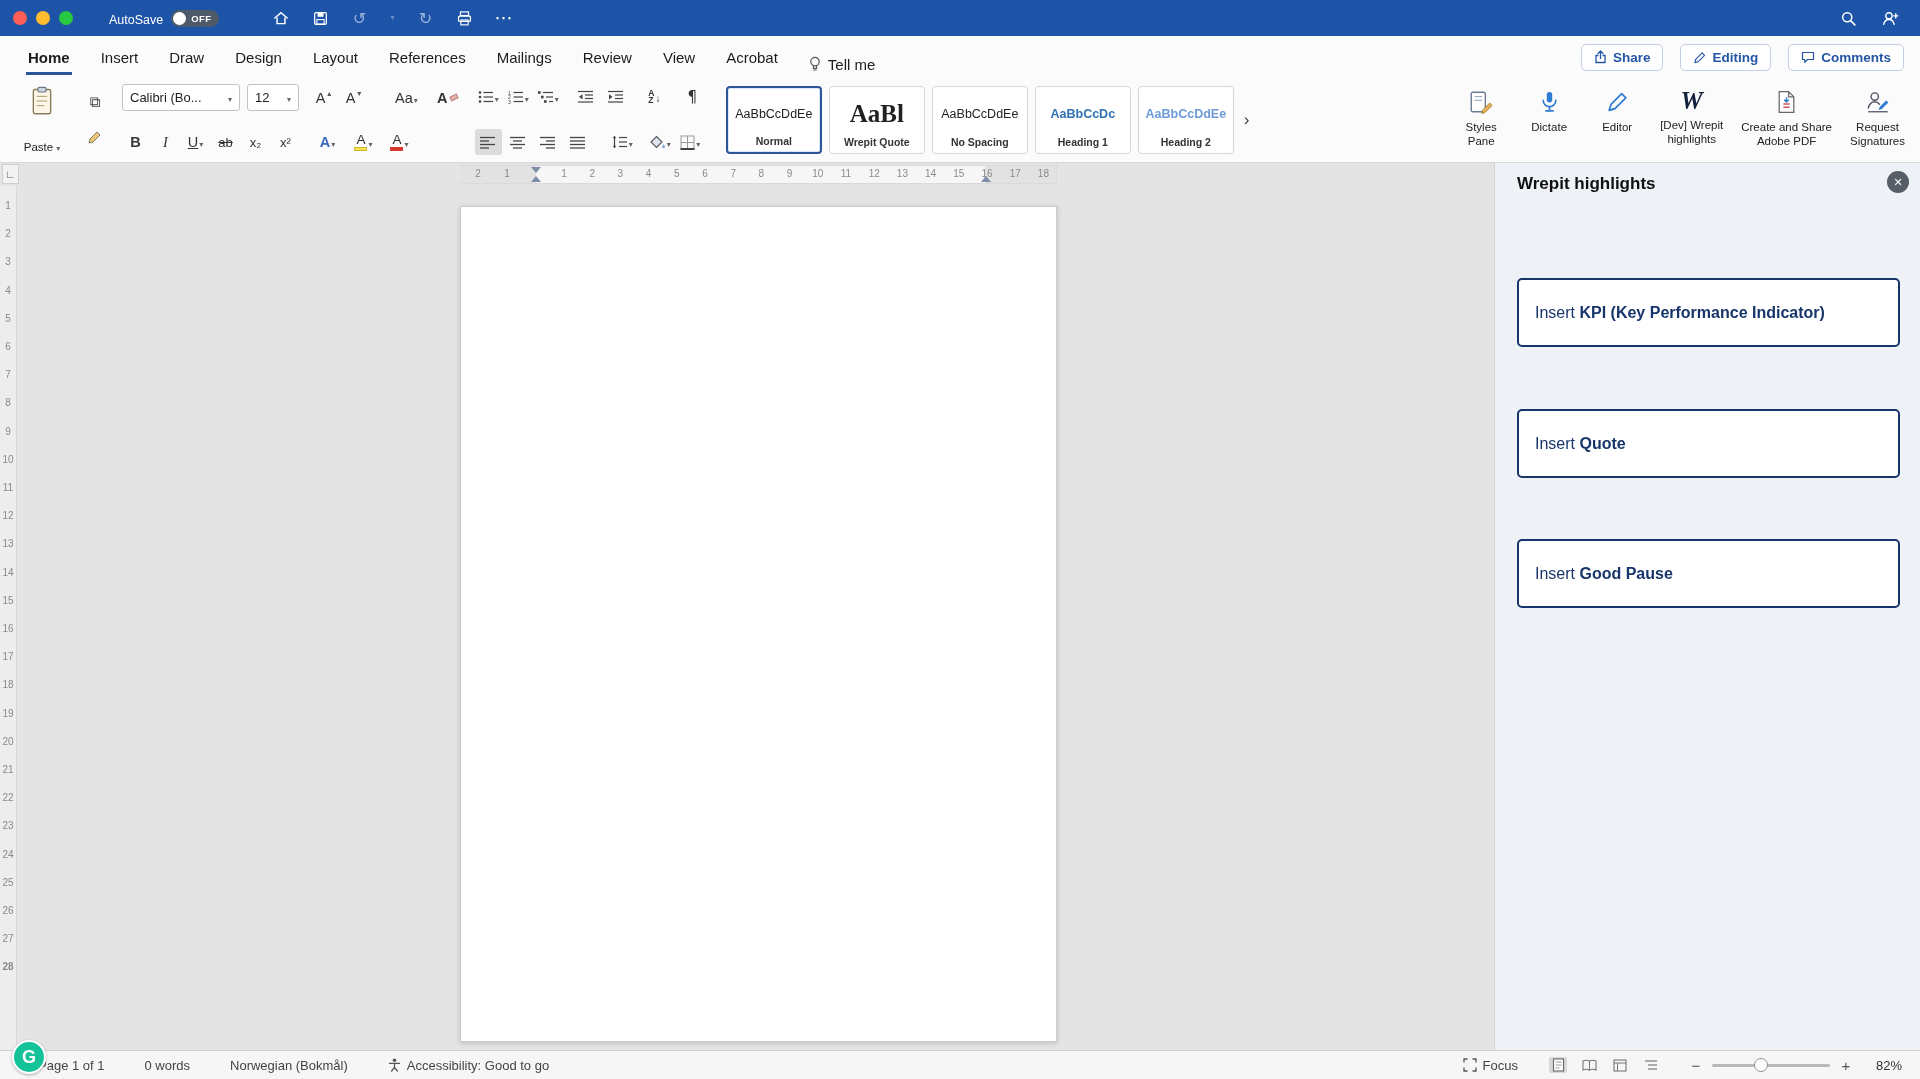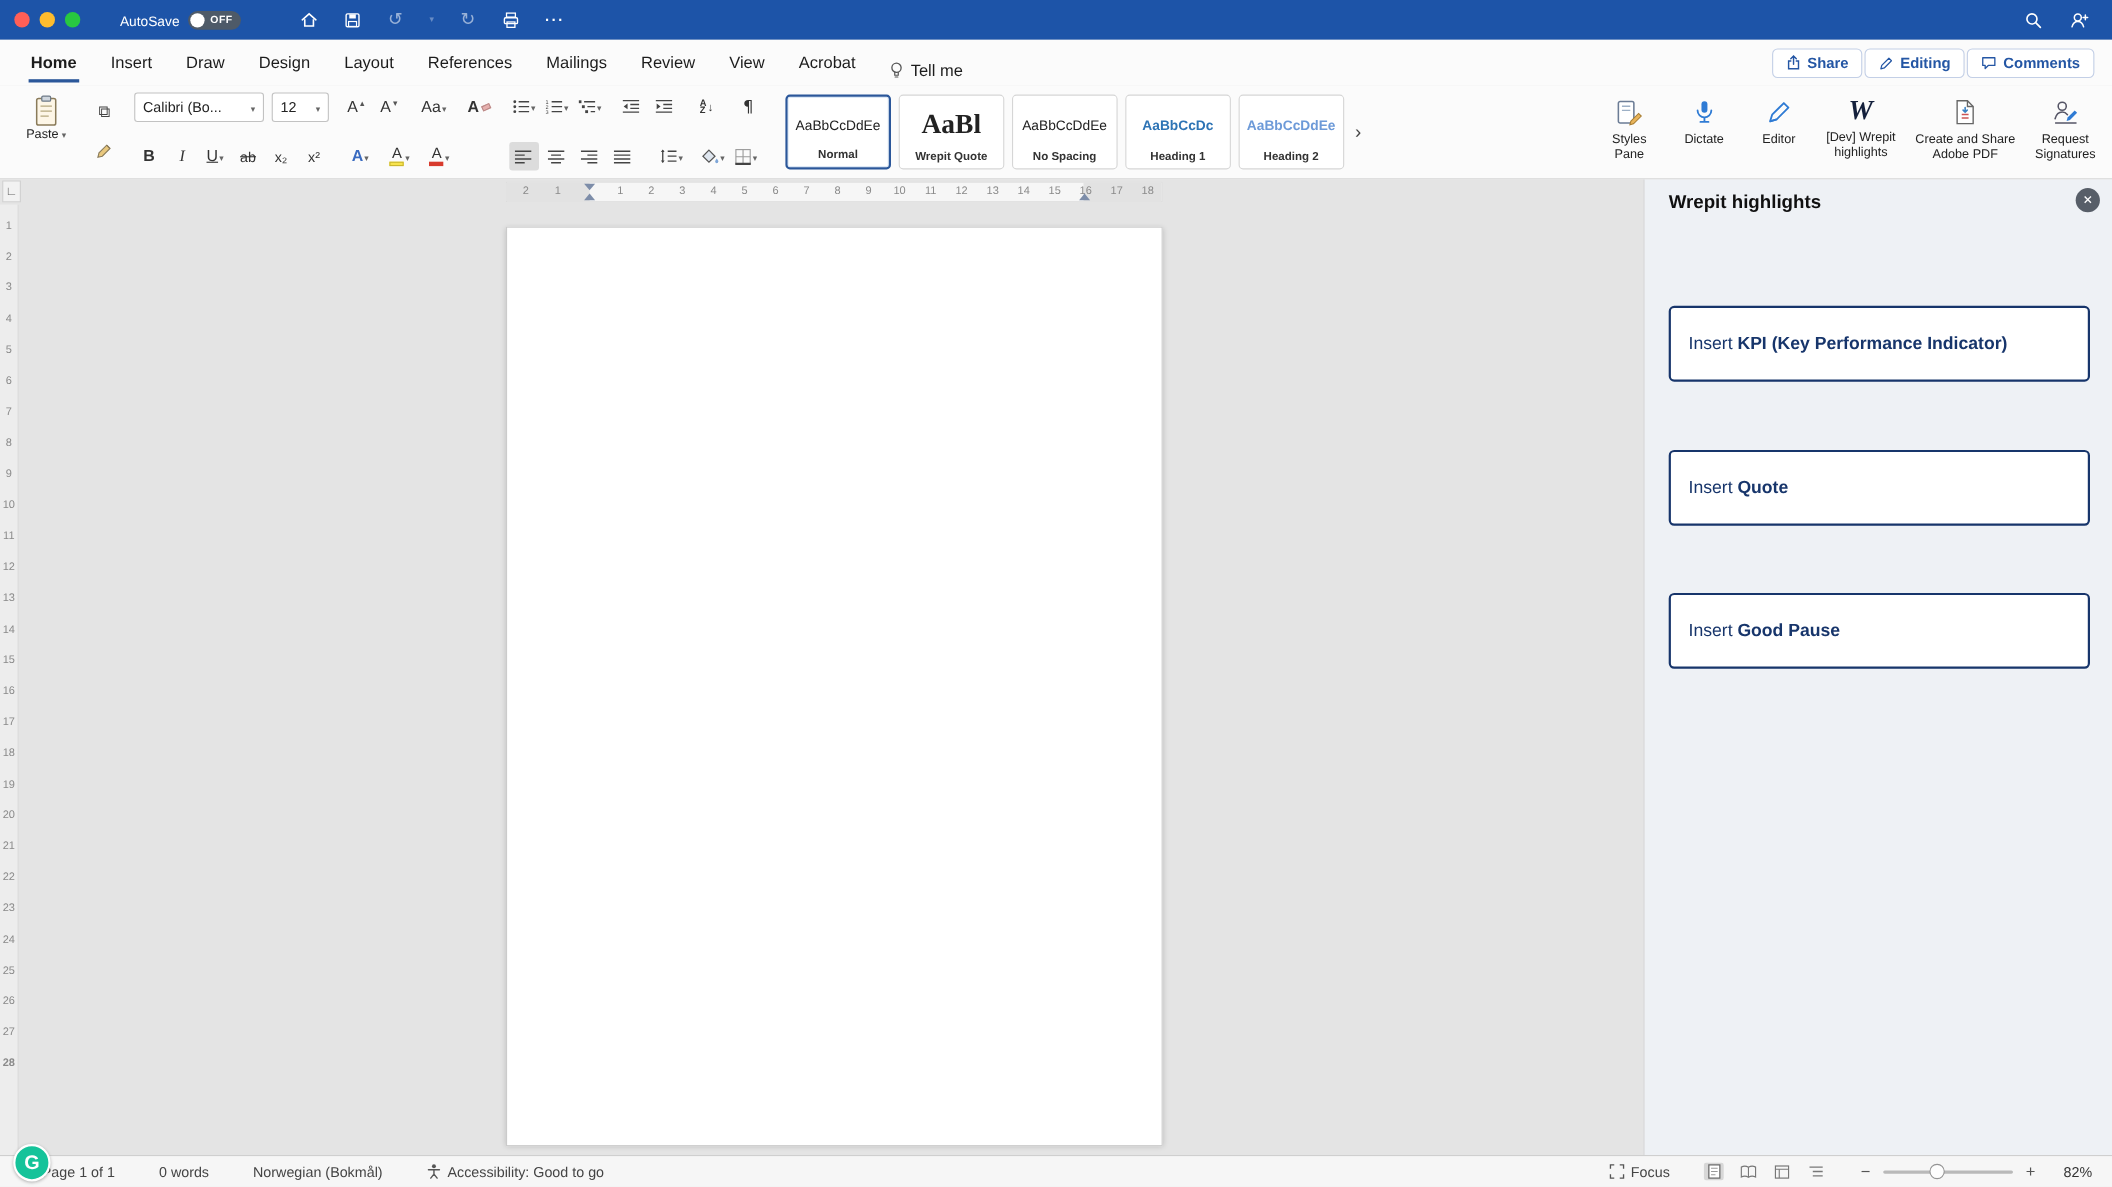--- a/index.html
+++ b/index.html
@@ -25,28 +25,28 @@
 .i-caret.lt::after{color:rgba(255,255,255,.6)}
 .tb-title{position:absolute;left:0;right:0;text-align:center;font-size:15.5px;font-weight:bold;pointer-events:none}
 .tb-right{margin-left:auto;display:flex;align-items:center;gap:22px;margin-right:20px}
 
 
 .tabsrow{position:absolute;top:36px;left:0;right:0;height:42px;background:#fbfbfb;display:flex;align-items:center;z-index:10}
 .tabs{display:flex;align-items:flex-end;gap:27px;margin-left:26px;font-size:15px;color:#1c1c1c}
 .tab{padding:10px 2px 9px;cursor:default}
 .tab.active{font-weight:bold;border-bottom:3px solid #2b579a;padding-bottom:6px}
 .tellme{display:flex;align-items:center;gap:7px;padding-bottom:2px}
-.tr-actions{margin-left:auto;margin-right:16px;display:flex;gap:2px}
+.tr-actions{margin-left:auto;margin-right:16px;display:flex;gap:17px}
 .actbtn{display:flex;align-items:center;gap:6px;border:1px solid #c3cfe6;background:#fff;color:#2456a4;font-size:13.5px;font-weight:bold;border-radius:5px;padding:5px 12px}
 
 
 .ribbon{position:absolute;top:78px;left:0;right:0;height:85px;background:#fbfbfb;border-bottom:1px solid #d8d8d8;display:flex;align-items:stretch;padding:6px 10px 7px 16px;gap:14px;z-index:9}
 .grp{display:flex;flex-direction:column;justify-content:space-between}
 .rowg{display:flex;align-items:center;gap:3px}
-.pastebtn{display:flex;flex-direction:column;align-items:center;width:52px;padding:2px 0}
+.pastebtn{display:flex;flex-direction:column;align-items:center;justify-content:space-between;width:52px;padding:2px 0}
 .pastelabel{font-size:11.5px;color:#222;display:flex;align-items:center;gap:3px}
 .minicol{display:flex;flex-direction:column;justify-content:space-around;align-items:center;width:26px}
 .mini{width:22px;height:22px;display:flex;align-items:center;justify-content:center;font-size:14px;color:#444}
 .i-copy::before{content:"⧉";font-size:15px}
 .selbox{height:27px;border:1px solid #c2c2c2;border-radius:3px;background:#fff;display:flex;align-items:center;padding:0 7px;font-size:13px;color:#222}
 .selbox .i-caret{margin-left:auto;padding-left:6px}
 .fname{width:118px}
 .fsize{width:52px;margin-left:4px}
 .rb{min-width:27px;height:26px;display:flex;align-items:center;justify-content:center;border-radius:3px;font-size:14.5px;color:#333;gap:1px;padding:0 3px}
 .rb.sel{background:#dcdcdc}
@@ -265,21 +265,21 @@
           <span class="i-caret"></span>
         </div>
         <span class="rb" style="margin-left:8px">
             <span>A</span>
             <span class="supC">▴</span>
           </span>
         <span class="rb">
             <span>A</span>
             <span class="supC">▾</span>
           </span>
-        <span class="rb" style="margin-left:10px">
+        <span class="rb" style="margin-left:22px">
             <span>Aa</span>
             <span class="i-caret"></span>
           </span>
         <span class="rb" style="margin-left:10px">
             <span class="bB">A</span>
             <span class="eraser"></span>
           </span>
       </div>
       <div class="rowg">
         <span class="rb bB">B</span>

